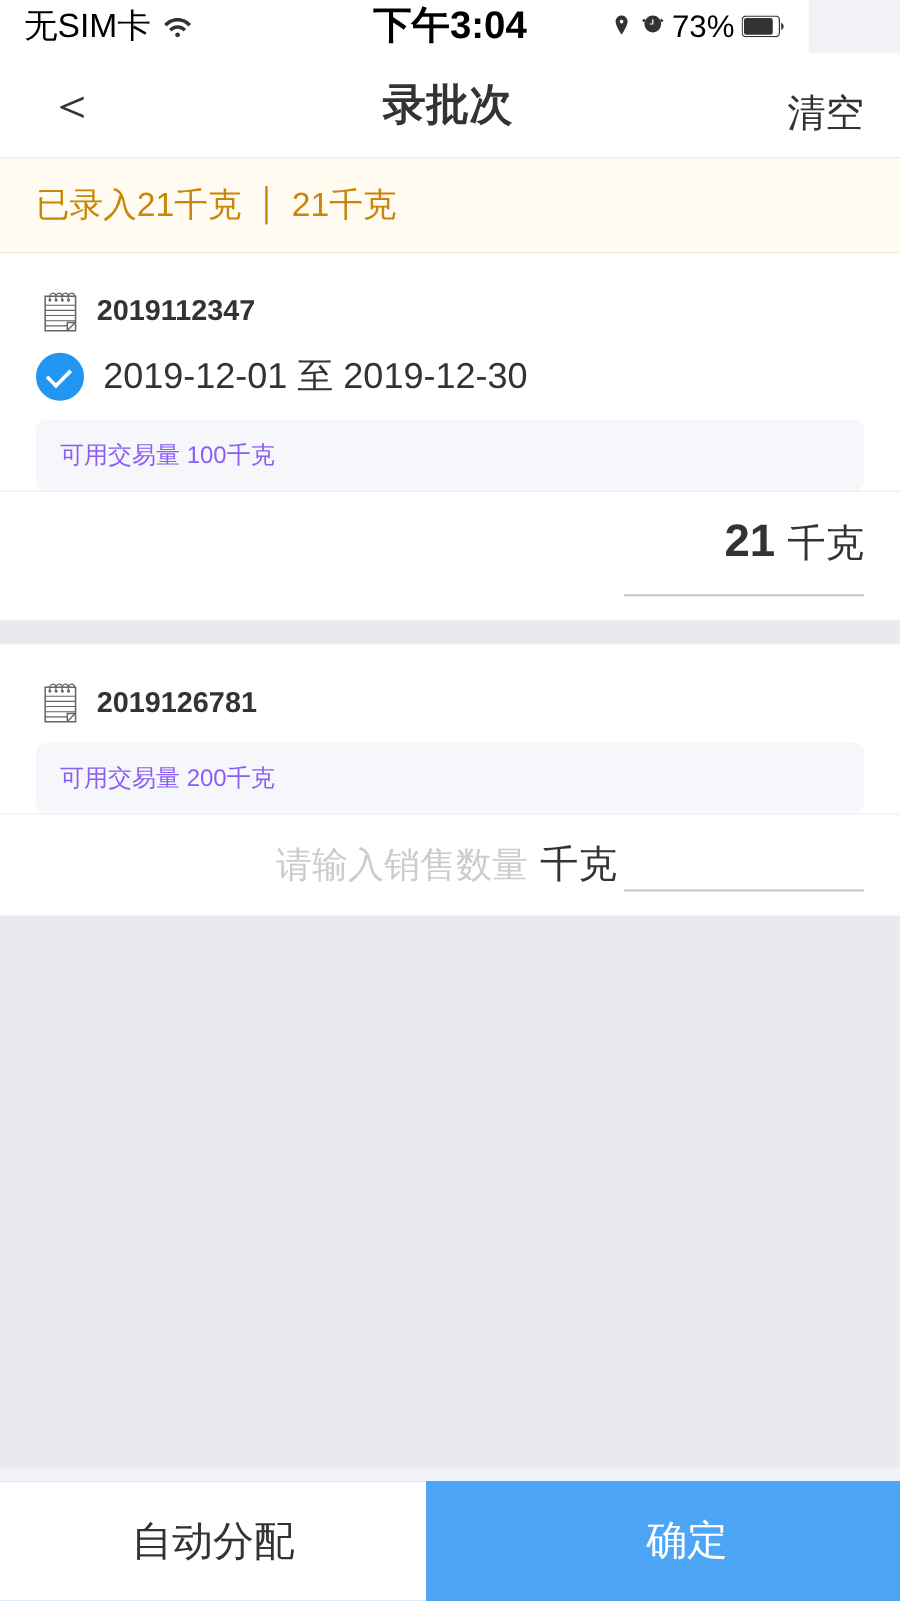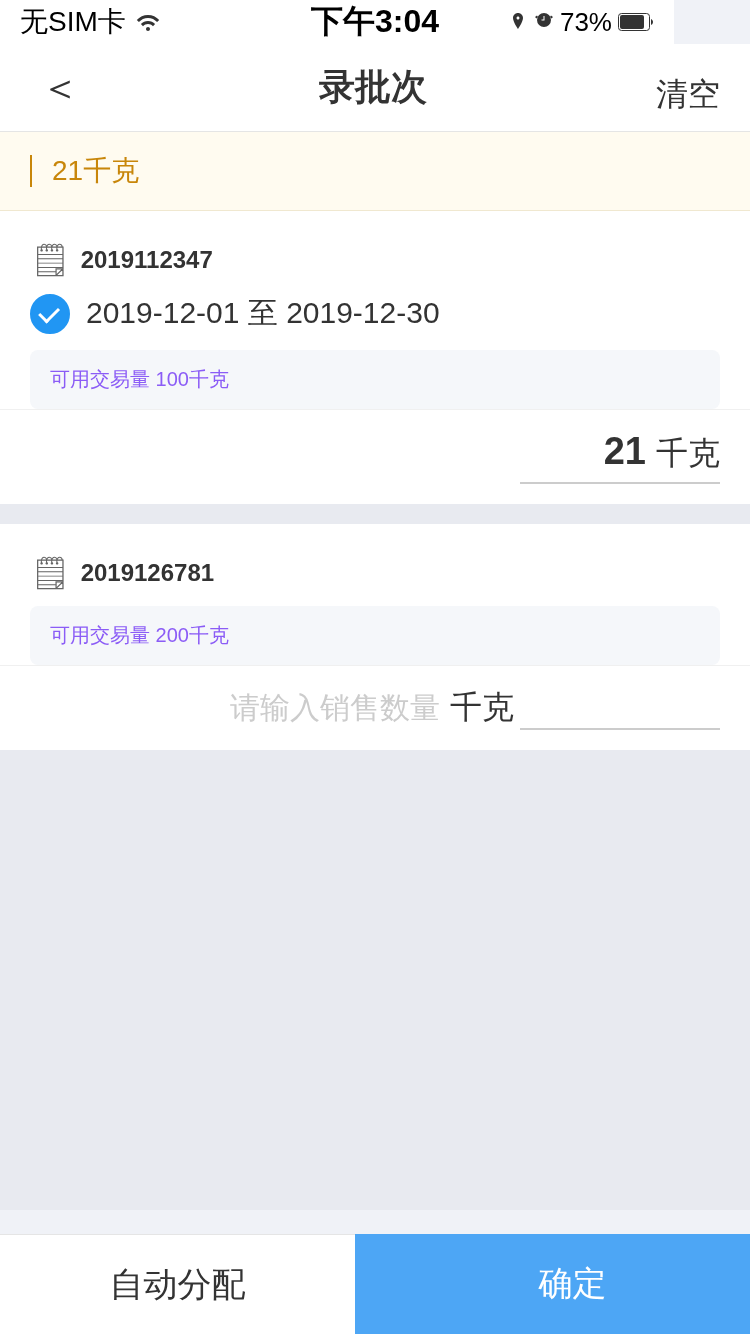--- a/index.html
+++ b/index.html
@@ -271,20 +271,21 @@
 
 <div class="nav-bar">
   <span class="nav-back">＜</span>
   <span class="nav-title">录批次</span>
   <span class="nav-clear">清空</span>
 </div>
 
 <div class="content-wrap">
 
   <div class="info-banner">
+    <span class="info-item">已录入21千克</span>
     <div class="info-divider"></div>
     <span class="info-item">21千克</span>
   </div>
 
   <div class="batch-card">
     <div class="batch-header">
       <span class="batch-icon">🗒</span>
       <span class="batch-id">2019112347</span>
     </div>
     <div class="batch-date-row">
@@ -293,21 +294,21 @@
     </div>
     <div class="availability-box">
       <span class="availability-text">
         <span>可用交易量</span>
         <span>100千克</span>
       </span>
     </div>
   </div>
 
   <div class="input-row">
-    <div style="display:flex; flex-direction:column; align-items:flex-end; gap:6px;">
+    <div style="display:flex; flex-direction:column; align-items:flex-end; gap:20px;">
       <div style="display:flex; align-items:baseline; gap:10px;">
         <span class="amount-value">21</span>
         <span class="amount-unit">千克</span>
       </div>
       <div style="width:200px; height:2px; background:#ccc;"></div>
     </div>
   </div>
 
   <div class="section-separator"></div>
 

